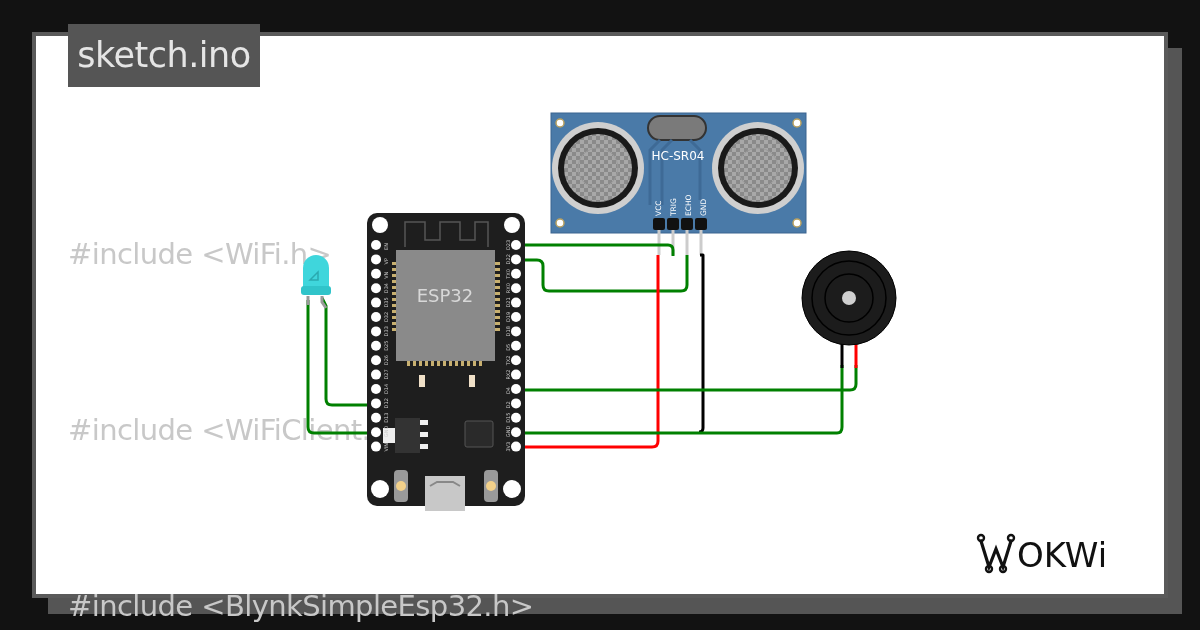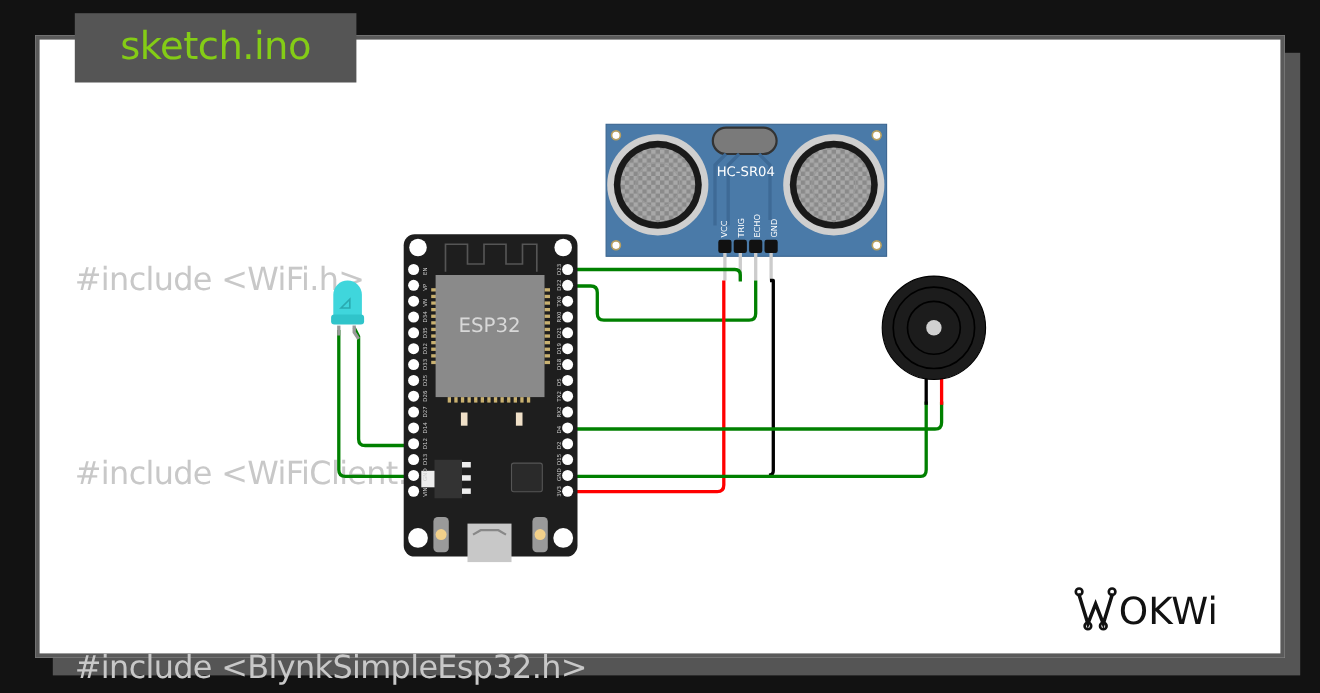--- a/index.html
+++ b/index.html
@@ -10,22 +10,22 @@
   }
   .shadow {
     position: absolute; left: 48px; top: 48px; width: 1134px; height: 566px;
     background: #555555;
   }
   .card {
     position: absolute; left: 32px; top: 32px; width: 1128px; height: 558px;
     background: #ffffff; border: 4px solid #5a5a5a; box-sizing: content-box;
   }
   .title-tab {
-    position: absolute; left: 68px; top: 12px; width: 256px; height: 63px;
-    background: #555555; color: #84cc16;
+    position: absolute; left: 68px; top: 24px; width: 192px; height: 63px;
+    background: #555555; color: #e5e5e5;
     font-family: "DejaVu Sans", sans-serif; font-size: 35px;
     line-height: 63px; text-align: center; letter-spacing: -0.5px;
     z-index: 5;
   }
   .code {
     position: absolute; left: 68px; top: 102px; z-index: 1;
     font-family: "DejaVu Sans", sans-serif; font-size: 29px;
     color: #c8c8c8; line-height: 48px; white-space: pre;
     letter-spacing: -0.6px;
   }

